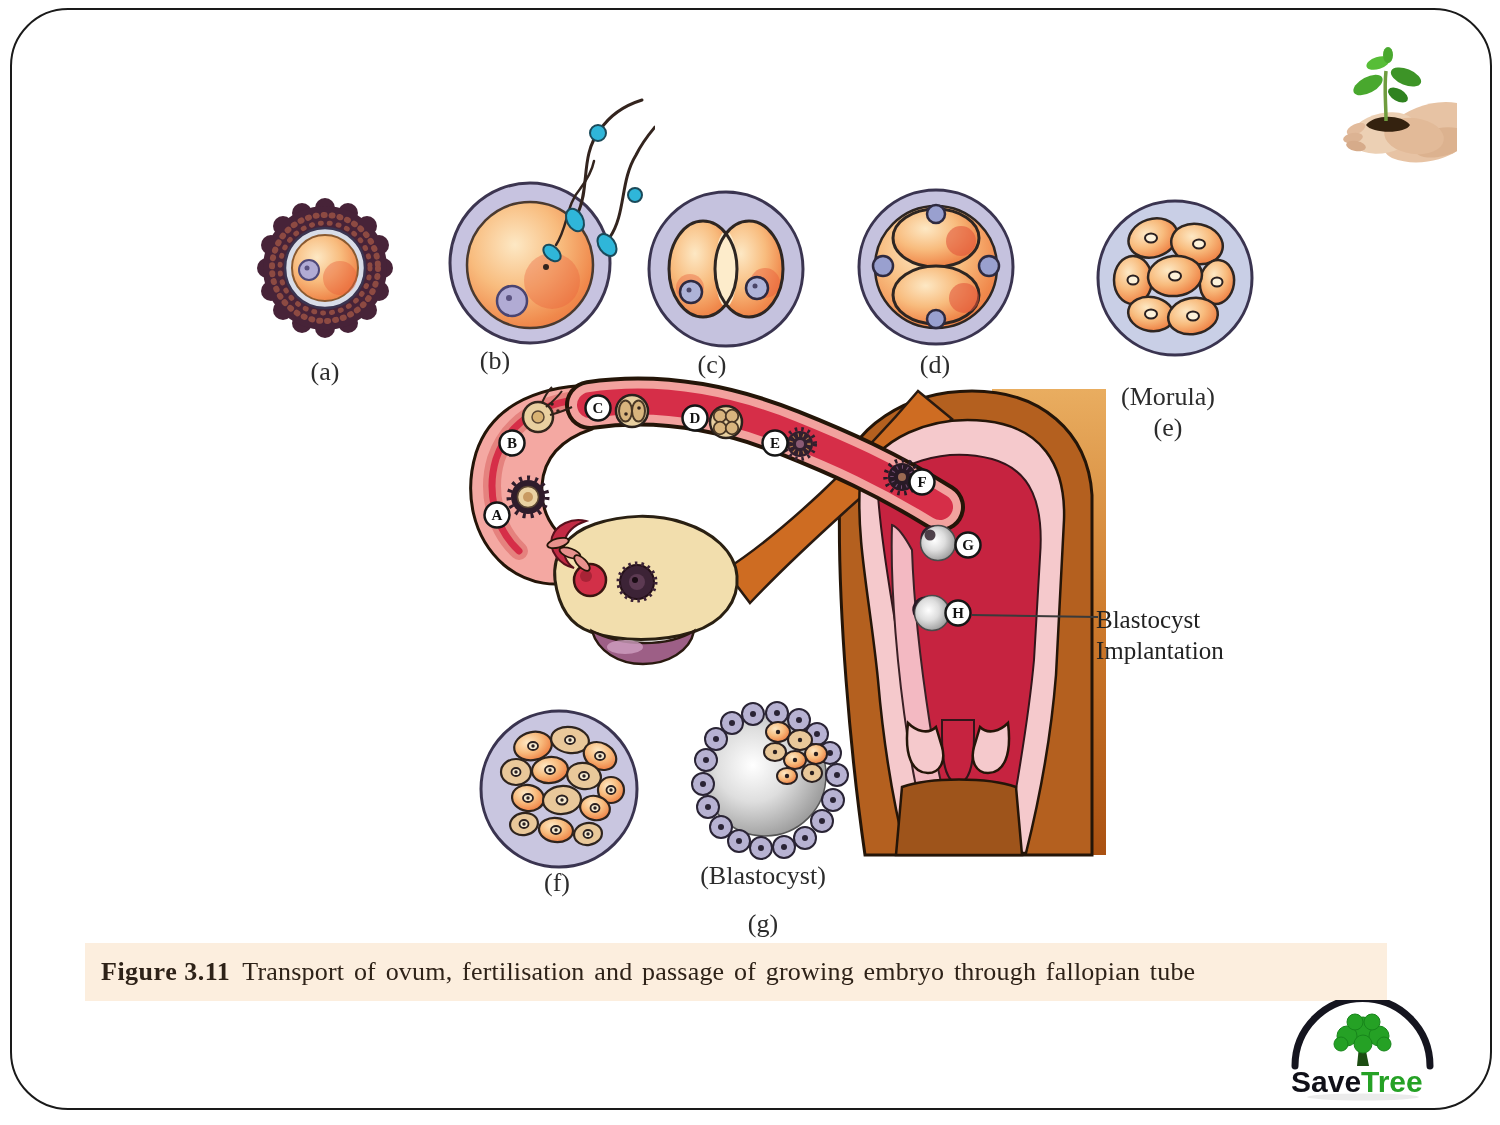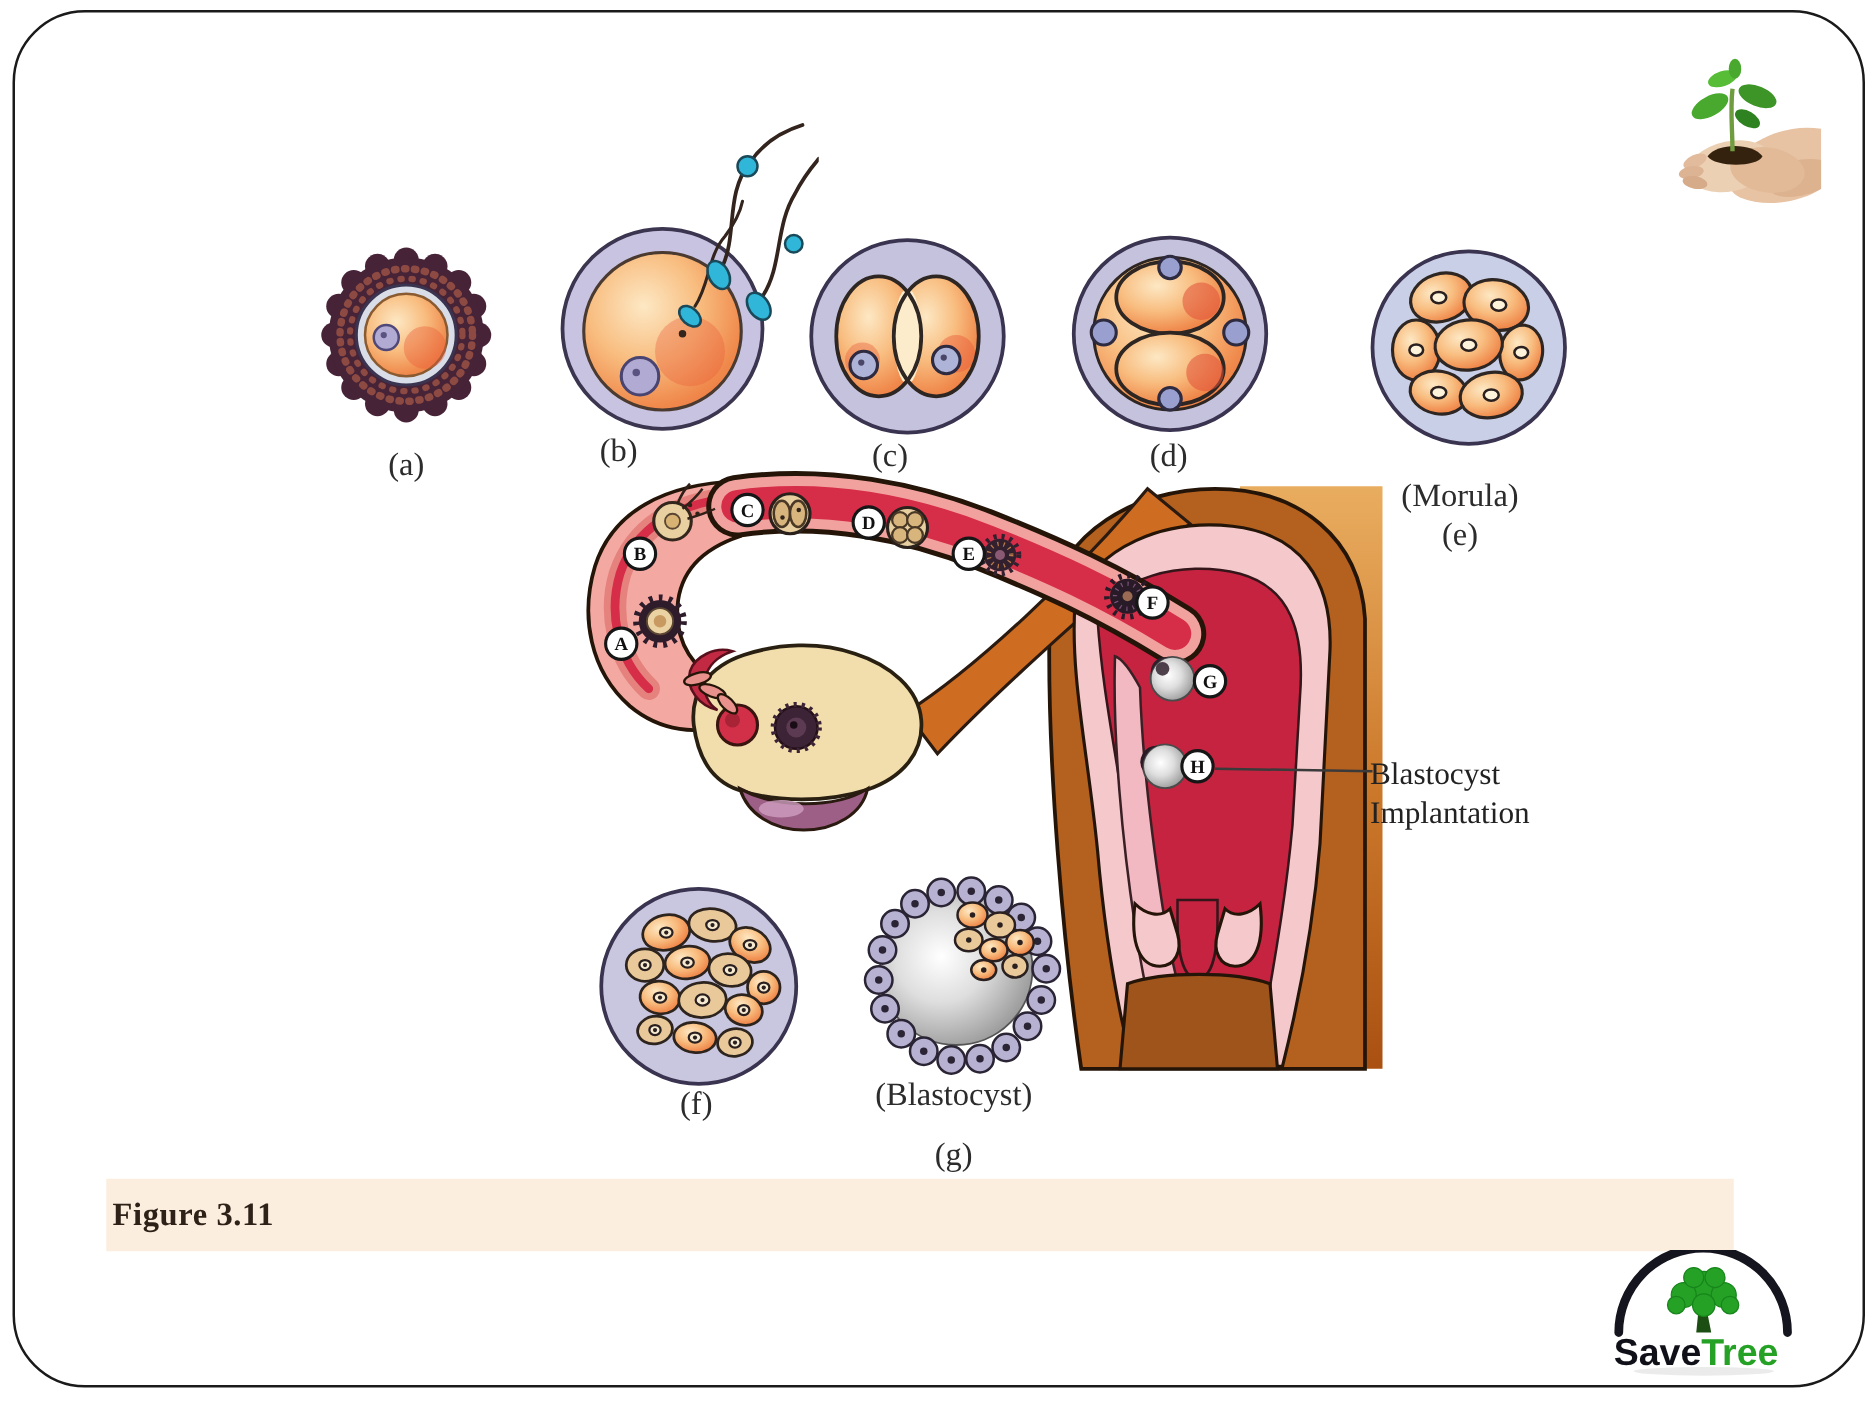--- a/index.html
+++ b/index.html
@@ -5,21 +5,21 @@
   html,body{margin:0;padding:0;background:#fff;}
   .slide{position:relative;width:1500px;height:1125px;background:#ffffff;overflow:hidden;
          font-family:"Liberation Serif","DejaVu Serif",serif;}
   .frame{position:absolute;left:10px;top:8px;width:1478px;height:1098px;
          border:2px solid #1a1a1a;border-radius:58px;}
   .abs{position:absolute;}
   .stage-label{position:absolute;font-size:26px;color:#2c2c2c;text-align:center;width:80px;}
   .stage-label.wide{width:160px;text-align:center;}
   .annotation{position:absolute;left:1096px;top:604px;font-size:25px;line-height:31px;color:#222;}
   .caption-band{position:absolute;left:85px;top:943px;width:1302px;height:58px;background:#fceede;
-                display:flex;align-items:center;padding:0 5px;box-sizing:border-box;white-space:nowrap;}
+                display:flex;align-items:center;padding:0 16px;box-sizing:border-box;white-space:nowrap;}
   .caption-band .cap-label{font-weight:bold;font-size:26px;color:#2e2218;margin-right:12px;letter-spacing:.5px;}
   .caption-band .cap-text{font-size:26px;color:#2e2218;word-spacing:3px;letter-spacing:.2px;}
   svg text.marker{font-family:"Liberation Serif","DejaVu Serif",serif;font-weight:bold;font-size:15px;fill:#111;}
   svg text.logoword{font-family:"Liberation Sans","DejaVu Sans",sans-serif;font-weight:bold;font-size:30px;}
 </style>
 </head>
 <body>
 
 <div class="slide">
 
@@ -426,20 +426,21 @@
         <circle cx="117" cy="72" r="2.2"></circle>
         <circle cx="134" cy="85" r="2.2"></circle>
       <circle cx="109" cy="88" r="2.2"></circle>
     </g>
   </svg>
   <div class="stage-label wide" style="left:683px;top:861px">(Blastocyst)</div>
   <div class="stage-label wide" style="left:683px;top:909px">(g)</div>
 
   <div class="caption-band">
     <span class="cap-label">Figure 3.11</span>
+    <span class="cap-text">Transport of ovum, fertilisation and passage of growing embryo through fallopian tube</span>
   </div>
 
   <svg class="abs" style="left:1285px;top:1000px" width="155" height="105" viewBox="0 0 155 105">
     <ellipse cx="78" cy="97" rx="56" ry="3.5" fill="#000" opacity="0.08"></ellipse>
     <path d="M10,66 A64,64 0 0 1 145,66" stroke="#15151f" stroke-width="7" fill="none" stroke-linecap="round"></path>
     <g>
       <path d="M74,46 L72,66 L84,66 L80,46 Z" fill="#1c4d12"></path>
       <g fill="#25a125" stroke="#17851b" stroke-width="1">
         <circle cx="78" cy="30" r="13"></circle>
           <circle cx="62" cy="36" r="10"></circle>

